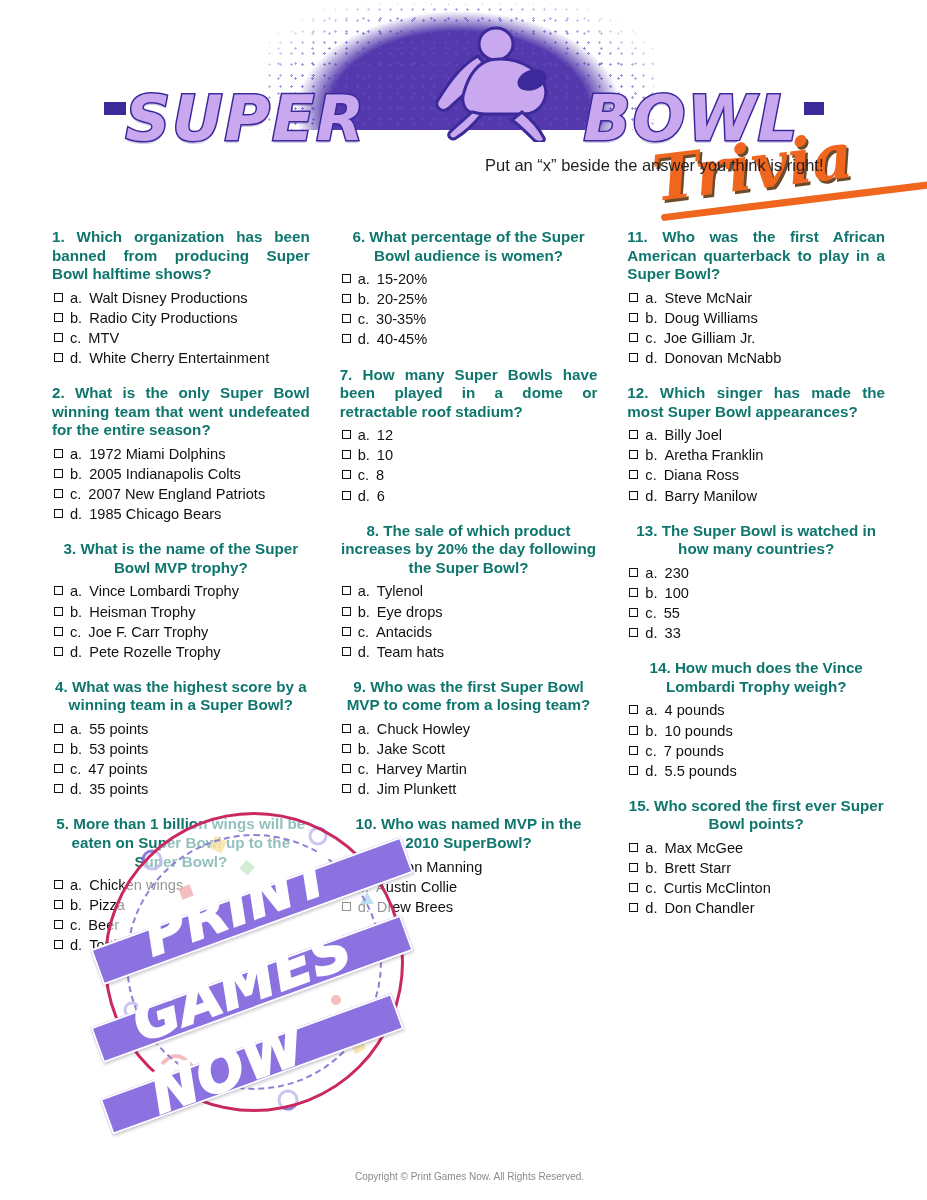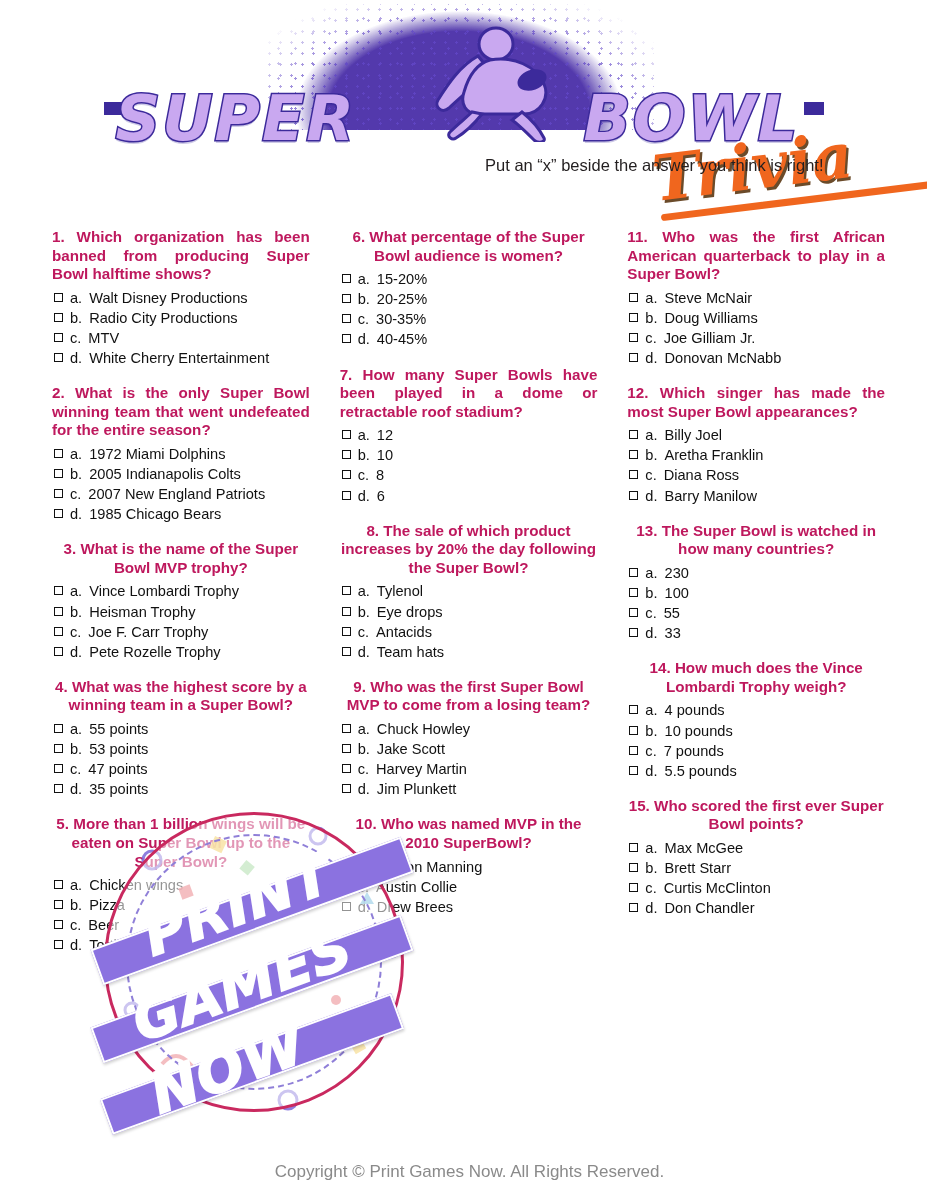--- a/index.html
+++ b/index.html
@@ -64,21 +64,21 @@
     font-family: "DejaVu Sans", sans-serif;
     font-weight: bold;
     font-style: italic;
     font-size: 62px;
     letter-spacing: 2px;
     color: #c9a8f0;
     -webkit-text-stroke: 3px #3c2a9b;
     paint-order: stroke fill;
     text-shadow: 0 3px 0 rgba(60,42,155,.25);
   }
-  .word-super { left: 12px; }
+  .word-super { left: 22px; }
   .word-bowl { left: 480px; font-style: italic; }
   .bar-left, .bar-right {
     position: absolute;
     height: 13px;
     background: #3c2a9b;
     top: 92px;
   }
   .bar-left { left: 0px; width: 22px; }
   .bar-right { left: 700px; width: 20px; }
   .tagline {
@@ -121,21 +121,21 @@
     display: flex;
     gap: 30px;
   }
   .col { width: 272px; }
 
   .q-block { margin-bottom: 16px; }
   .q-text {
     font-weight: bold;
     font-size: 15.2px;
     line-height: 1.22;
-    color: #be185d;
+    color: #0f766e;
     margin-bottom: 4px;
     text-align: justify;
   }
   .q-text.nojust { text-align: center; }
   .opt {
     display: flex;
     align-items: flex-start;
     gap: 7px;
     font-size: 14.6px;
     line-height: 1.38;
@@ -202,21 +202,21 @@
     position: absolute;
     opacity: .85;
   }
 
   
   .footer {
     position: absolute;
     bottom: 18px;
     left: 12px; right: 0;
     text-align: center;
-    font-size: 17px;
+    font-size: 10px;
     color: #8a8a8a;
   }
 </style>
 </head>
 <body>
 
 <div class="header">
   <div class="logo-wrap">
     <div class="logo">
       <div class="speckle"></div>

